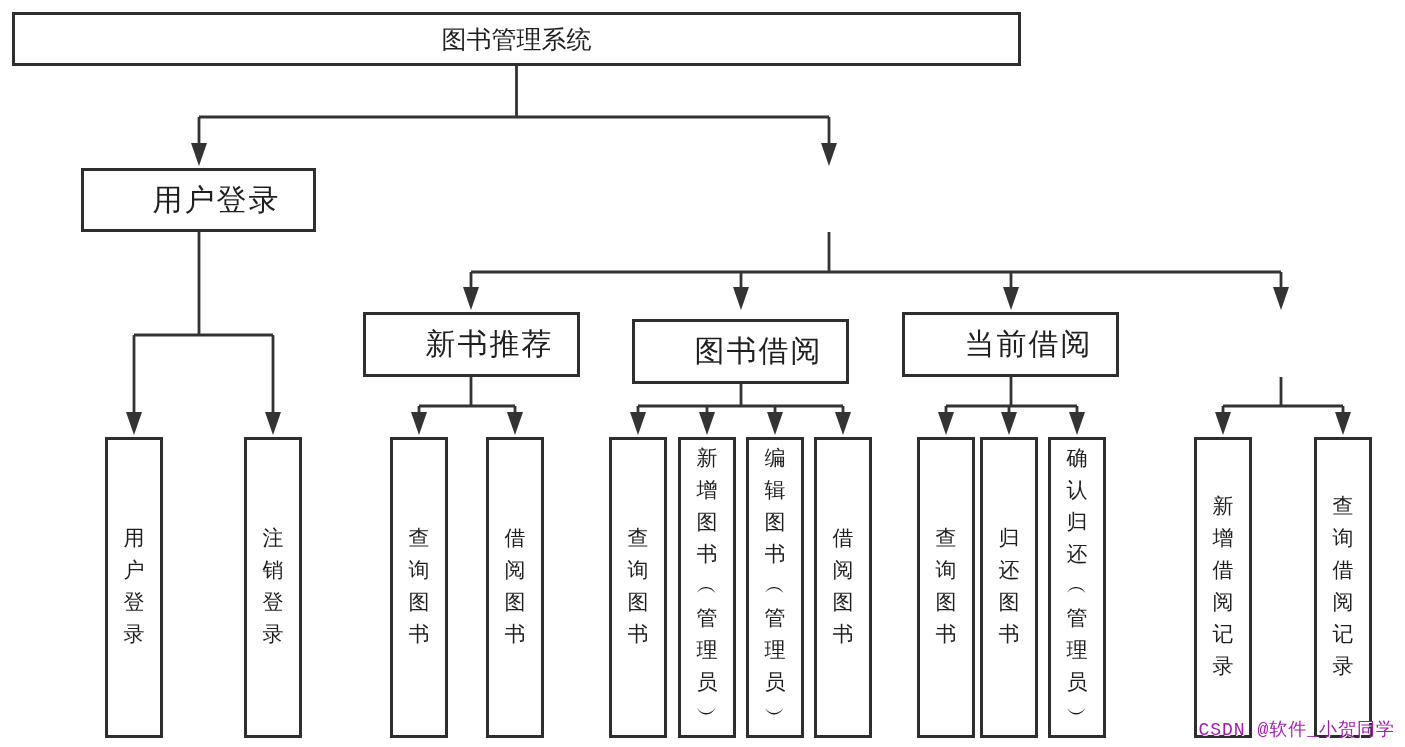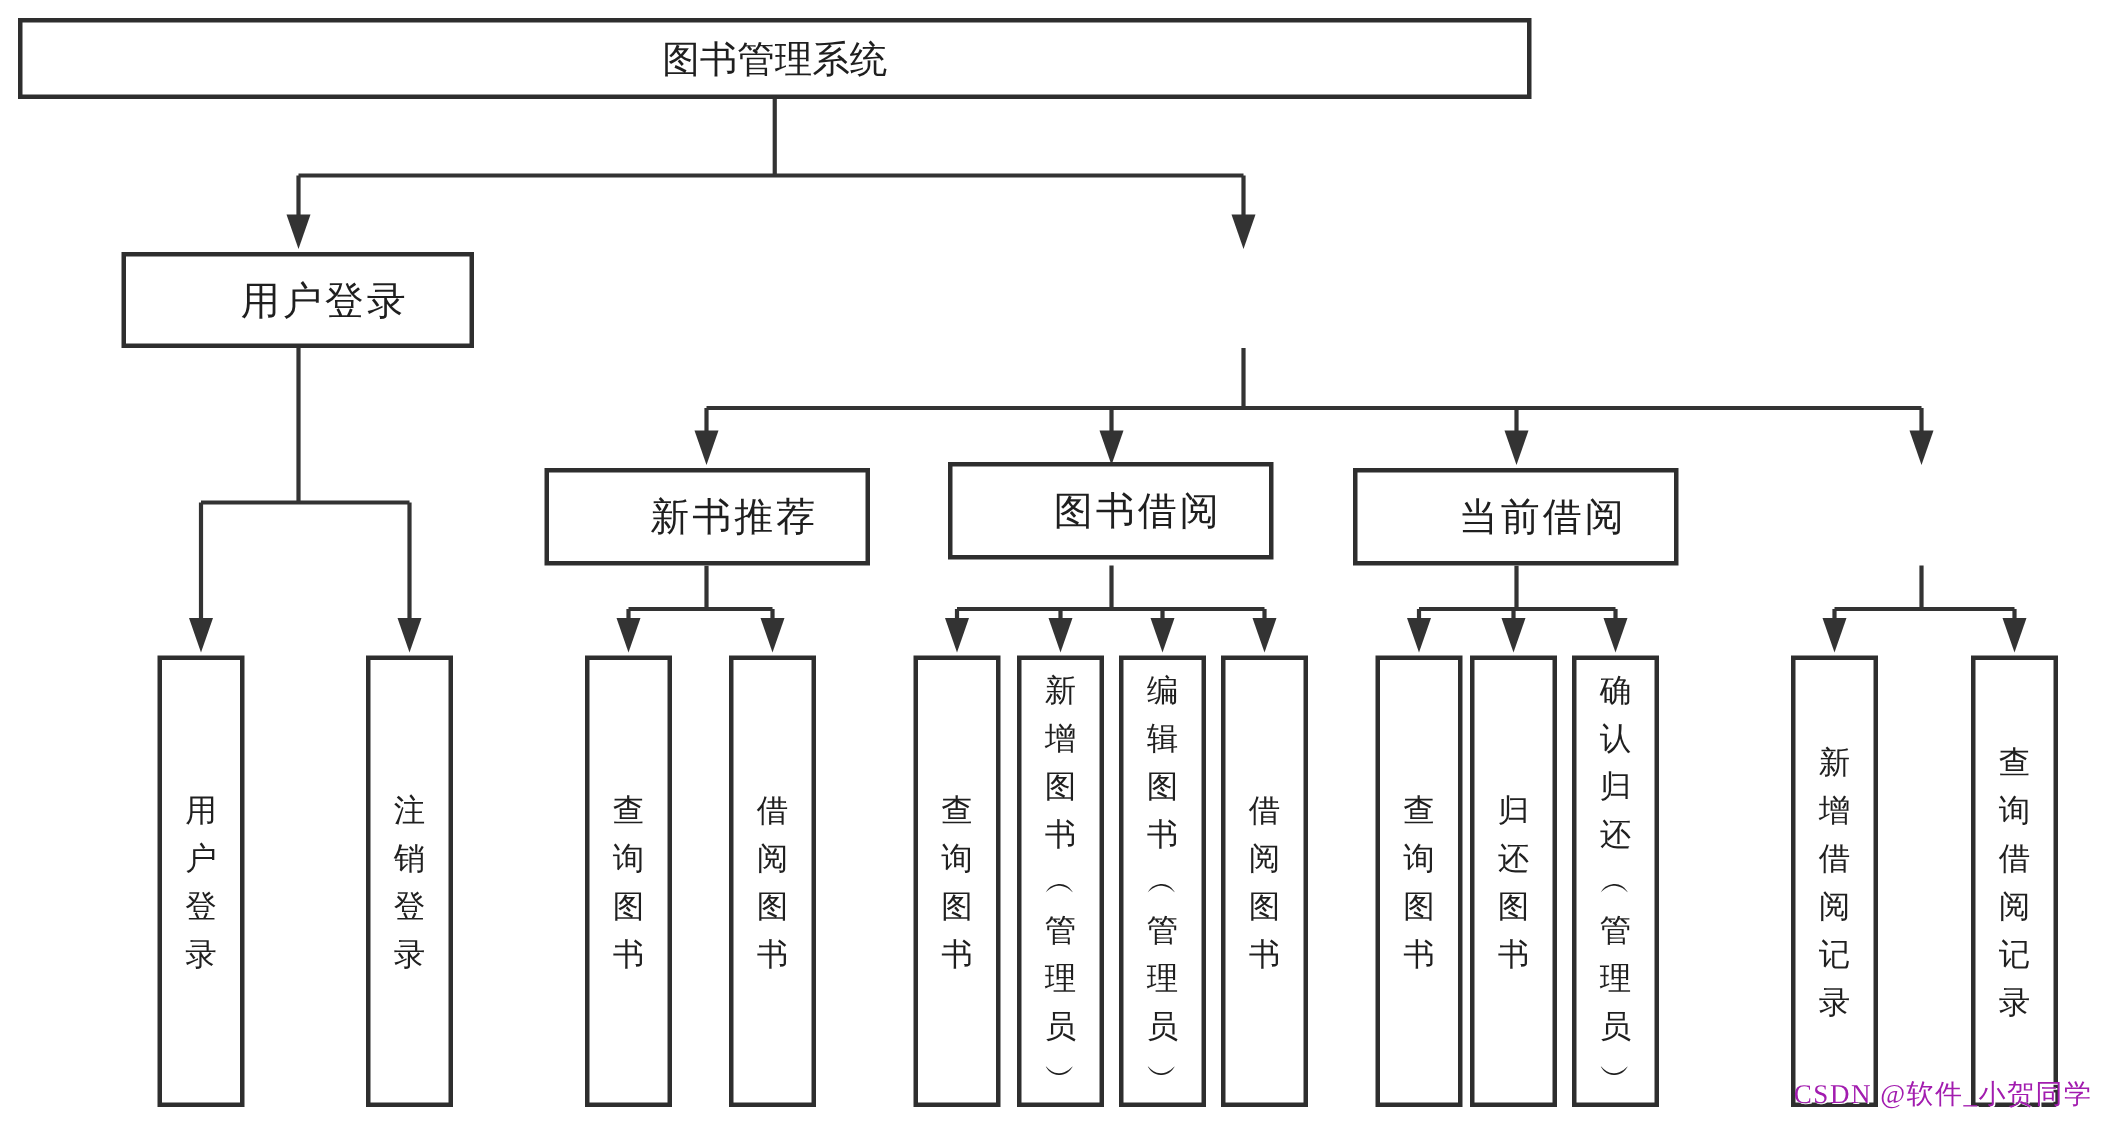--- a/index.html
+++ b/index.html
@@ -1,25 +1,25 @@
 <!DOCTYPE html>
 <html><head>
 <meta charset="utf-8">
 <style>
   html,body{margin:0;padding:0;background:#ffffff;}
   .canvas{
     position:relative;width:1405px;height:747px;background:#ffffff;
-    font-family:Liberation Serif, serif;color:#1f1f1f;overflow:hidden;
+    font-family:Liberation Mono, monospace;color:#1f1f1f;overflow:hidden;
   }
   svg.connectors{position:absolute;left:0;top:0;width:1405px;height:747px;}
   .box{
     position:absolute;background:#ffffff;border:3px solid #2e2e2e;box-sizing:border-box;
     display:flex;align-items:center;justify-content:center;text-align:center;
   }
-  .box.hbox span{font-size:26px;letter-spacing:2px;white-space:nowrap;margin-left:36px;}
+  .box.hbox span{font-size:30px;letter-spacing:2px;white-space:nowrap;margin-left:36px;}
   .box.root span{font-size:25px;}
   .box.leaf span{font-size:21px;line-height:32px;}
   .vch{display:block;}
   .watermark{
     position:absolute;right:10px;bottom:6px;font-size:18px;letter-spacing:1px;
     color:#a21caf;text-shadow:1px 1px 0 #ffffff;z-index:5;white-space:nowrap;
   }
 </style>
 </head>
 <body>
@@ -85,21 +85,21 @@
     <span>图书管理系统</span>
   </div>
 
   <div class="box hbox" style="left:81px;top:168px;width:235px;height:64px">
     <span>用户登录</span>
   </div>
 
   <div class="box hbox" style="left:363px;top:312px;width:217px;height:65px">
     <span>新书推荐</span>
   </div>
-  <div class="box hbox" style="left:632px;top:308px;width:217px;height:65px">
+  <div class="box hbox" style="left:632px;top:319px;width:217px;height:65px">
     <span>图书借阅</span>
   </div>
   <div class="box hbox" style="left:902px;top:312px;width:217px;height:65px">
     <span>当前借阅</span>
   </div>
 
   <div class="box leaf" style="left:105px;top:437px;width:58px;height:301px">
     <span>
         <span class="vch">用</span>
         <span class="vch">户</span>

